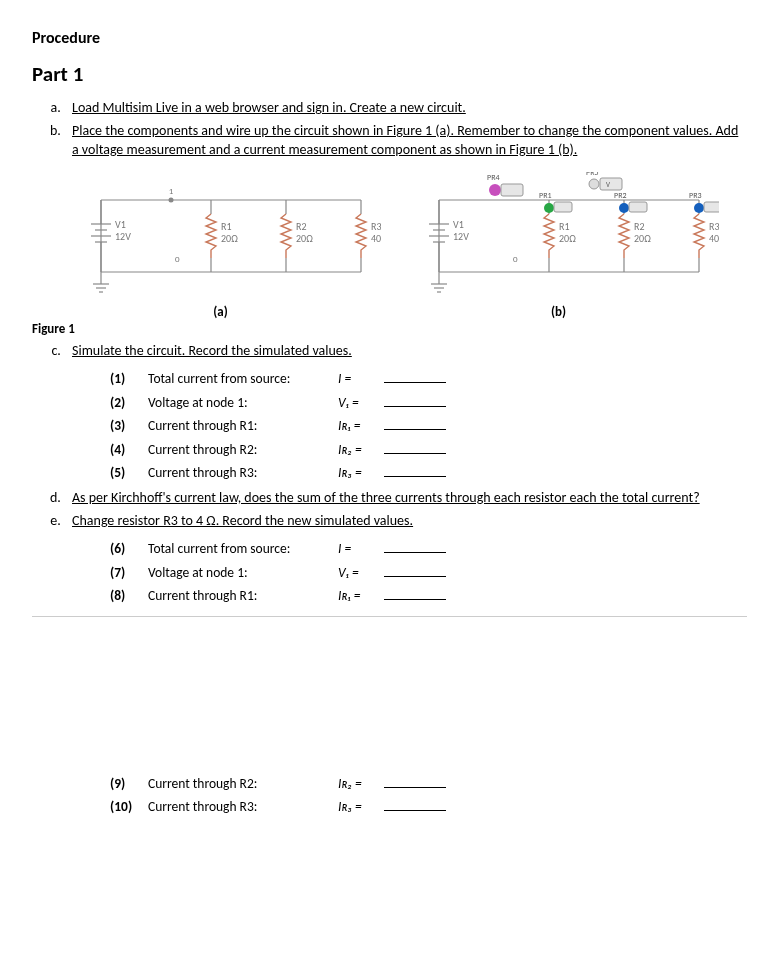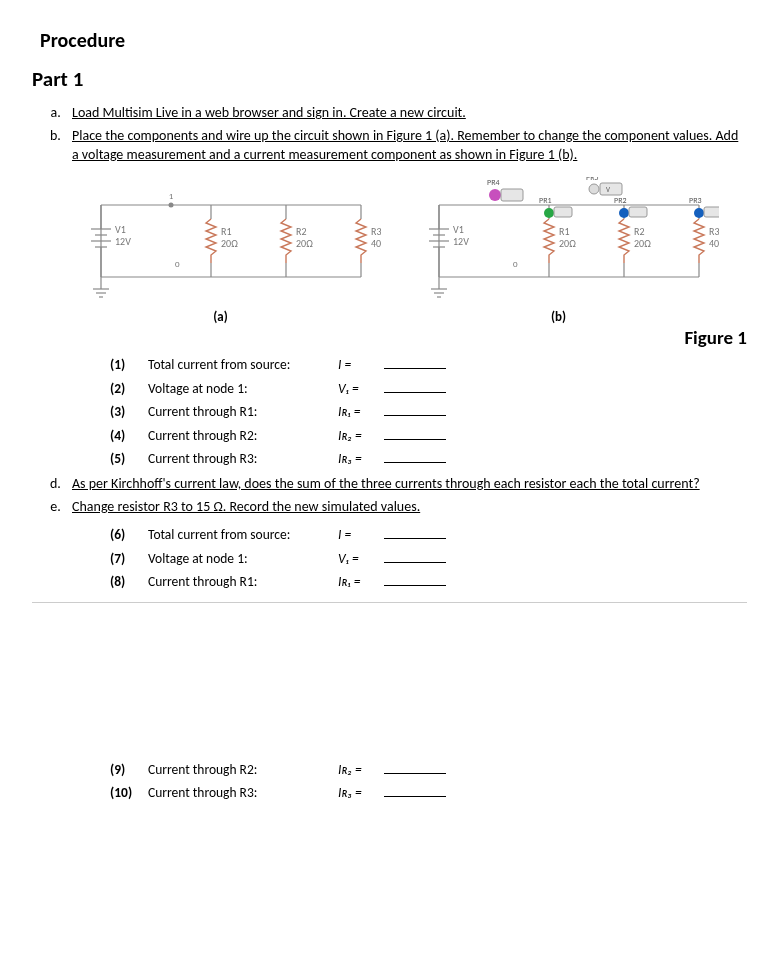--- a/index.html
+++ b/index.html
@@ -9,23 +9,23 @@
     font-family: Calibri, Arial, sans-serif;
     font-size: 14px;
     color: #000;
     width: 779px;
   }
   .page {
     padding: 28px 32px 40px 32px;
     box-sizing: border-box;
   }
   h2.heading-main {
-    font-size: 20px;
-    font-weight: bold;
-    margin: 0 0 14px 8px;
+    font-size: 16px;
+    font-weight: bold;
+    margin: 0 0 14px 0;
   }
   h3.heading-sub {
     font-size: 21px;
     font-weight: bold;
     margin: 0 0 12px 0;
   }
   ol.alpha {
     list-style: lower-alpha;
     margin: 0 0 8px 32px;
     padding: 0;
@@ -52,23 +52,23 @@
     display: block;
     width: 100%;
   }
   .fig-label {
     text-align: center;
     font-weight: bold;
     font-size: 13px;
     margin-top: 2px;
   }
   .fig-caption {
-    text-align: right;
-    font-weight: bold;
-    font-size: 19px;
+    text-align: left;
+    font-weight: bold;
+    font-size: 13px;
     margin-top: 2px;
   }
   .rec-list {
     margin: 6px 0 8px 78px;
   }
   .rec-row {
     display: flex;
     align-items: baseline;
     gap: 10px;
     margin: 5px 0;
@@ -252,20 +252,23 @@
           <text x="310" y="58" font-size="10" fill="#777">R3</text>
           <text x="310" y="70" font-size="10" fill="#777">40Ω</text>
           <text x="114" y="90" font-size="9" fill="#777">0</text>
         </svg>
         <div class="fig-label">(b)</div>
       </div>
     </div>
     <div class="fig-caption">Figure 1</div>
   </div>
 
+  <ol class="alpha" start="3">
+    <li>Simulate the circuit. Record the simulated values.</li>
+  </ol>
 
   <div class="rec-list">
     <div class="rec-row">
         <span class="rec-num">(1)</span>
         <span class="rec-label">Total current from source:</span>
         <span class="rec-sym">I =</span>
         <span class="blank"></span>
       </div>
     <div class="rec-row">
         <span class="rec-num">(2)</span>
@@ -288,21 +291,21 @@
     <div class="rec-row">
         <span class="rec-num">(5)</span>
         <span class="rec-label">Current through R3:</span>
         <span class="rec-sym">Iʀ₃ =</span>
         <span class="blank"></span>
       </div>
   </div>
 
   <ol class="alpha" start="4">
     <li>As per Kirchhoff's current law, does the sum of the three currents through each resistor each the total current?</li>
-    <li>Change resistor R3 to 15 Ω. Record the new simulated values.</li>
+    <li>Change resistor R3 to 4 Ω. Record the new simulated values.</li>
   </ol>
 
   <div class="rec-list">
     <div class="rec-row">
         <span class="rec-num">(6)</span>
         <span class="rec-label">Total current from source:</span>
         <span class="rec-sym">I =</span>
         <span class="blank"></span>
       </div>
     <div class="rec-row">

